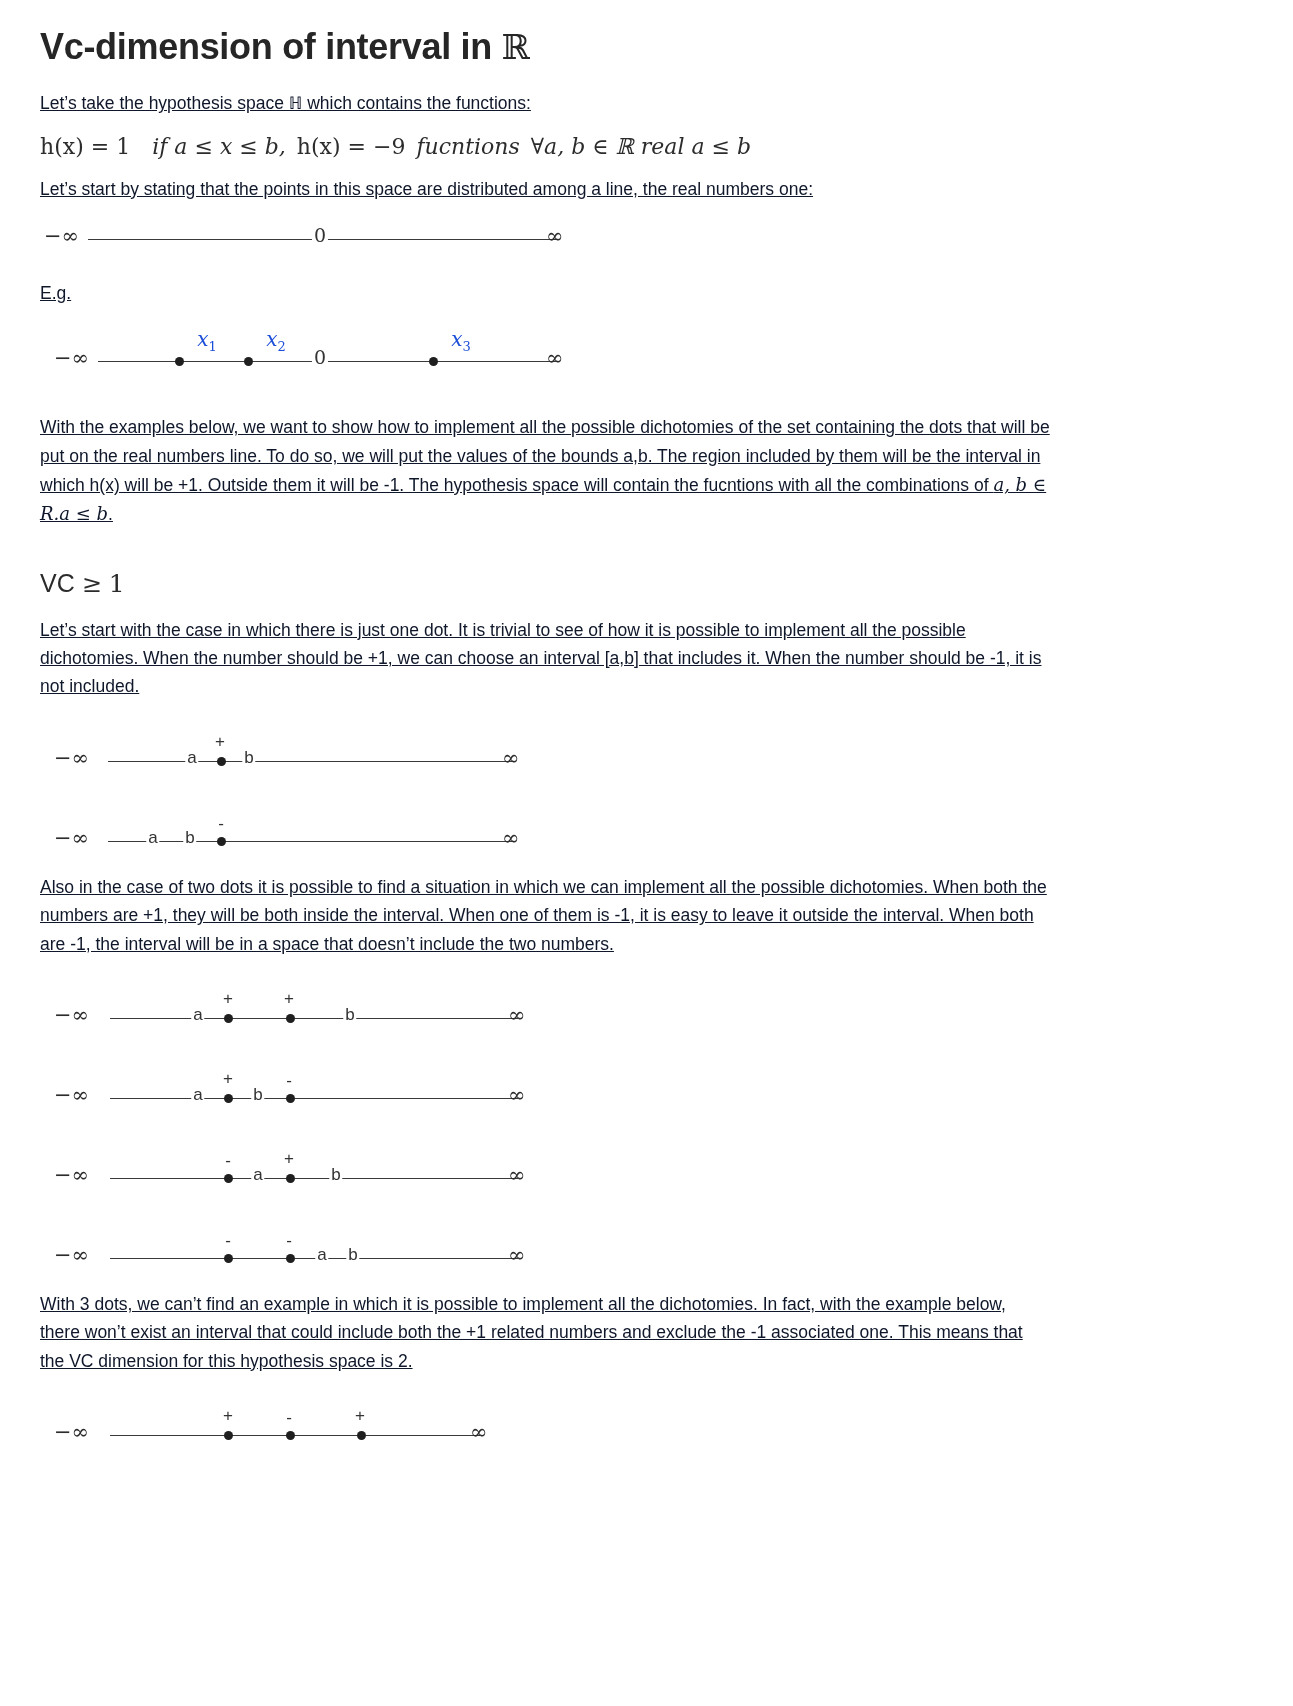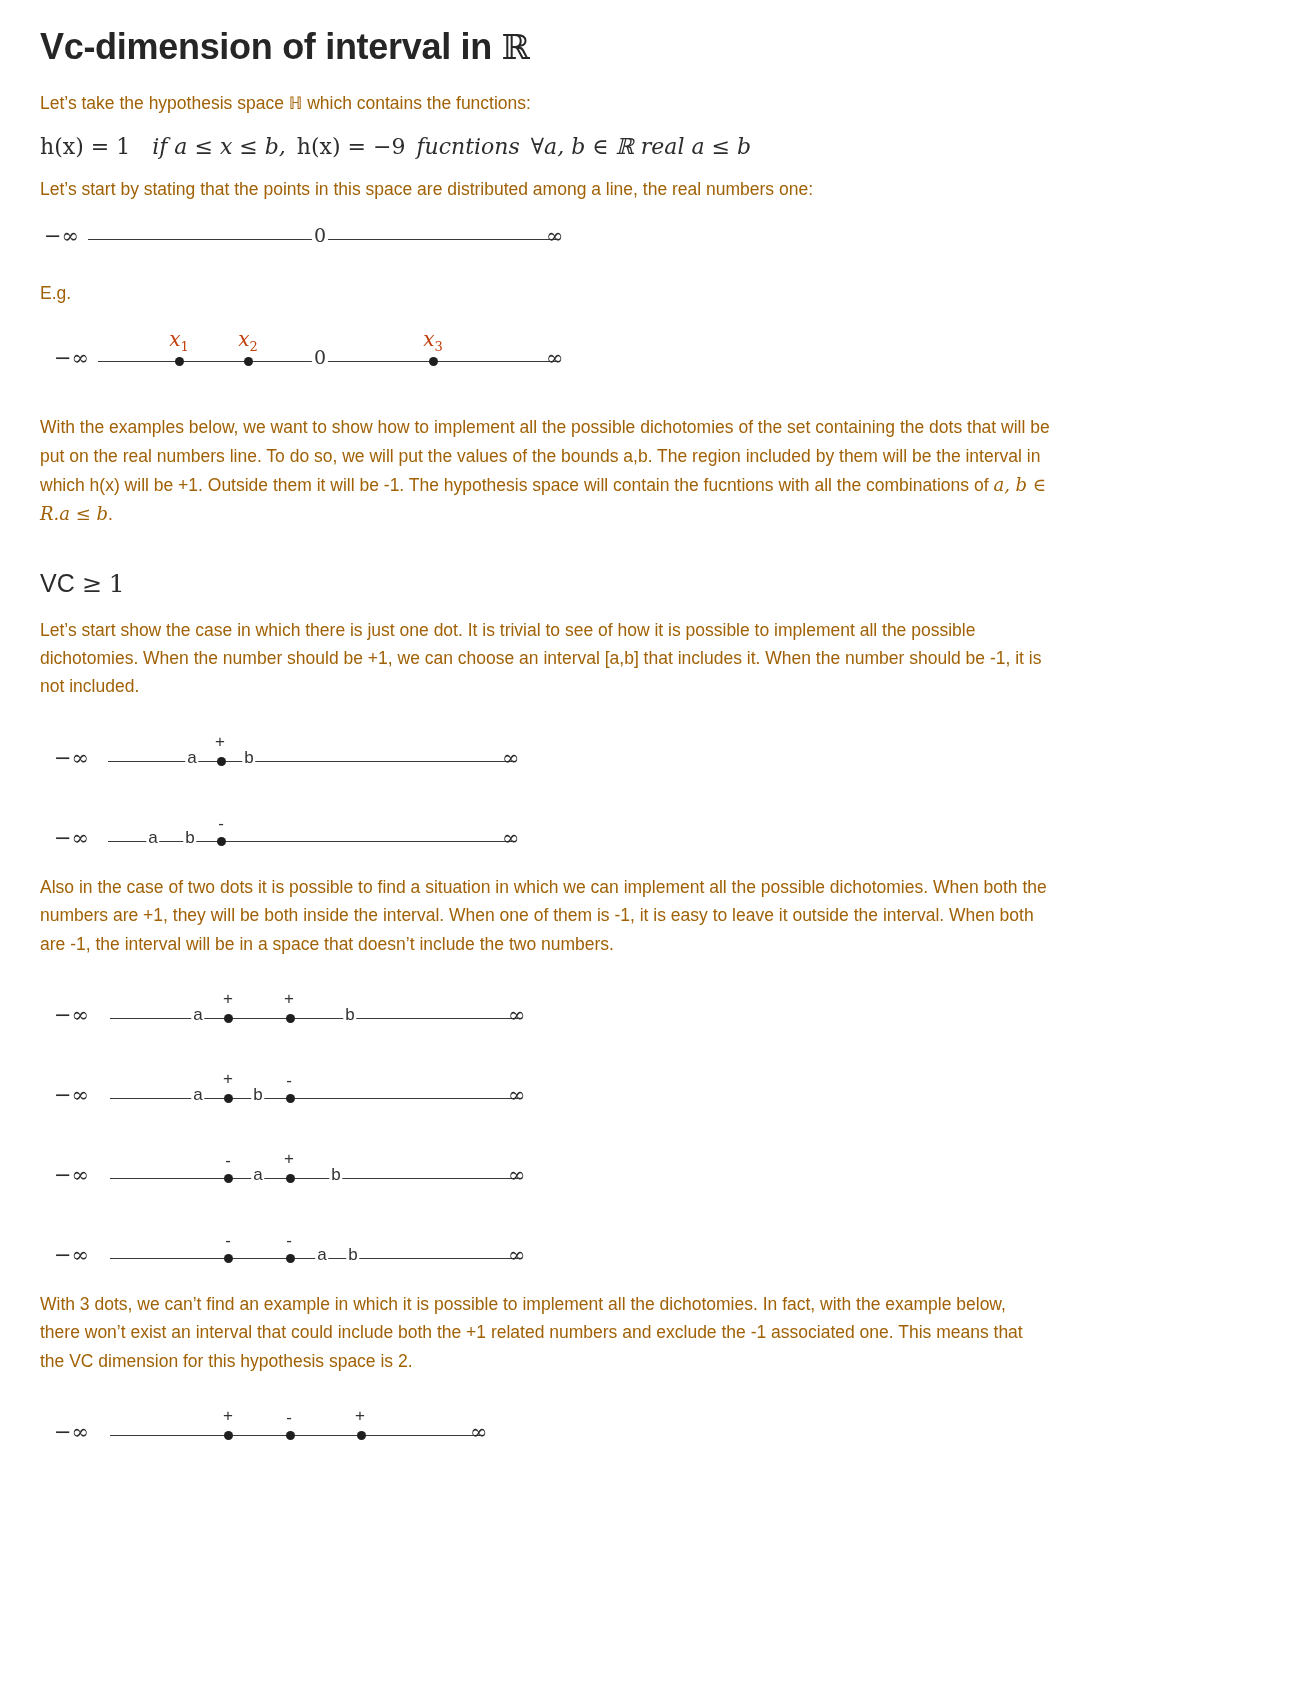--- a/index.html
+++ b/index.html
@@ -26,23 +26,24 @@
     line-height: 1.15;
   }
   h1.doc-title .bb {
     font-family: "DejaVu Serif", serif;
     font-weight: normal;
     font-size: 34px;
   }
   p.para {
     font-size: 17.5px;
     line-height: 1.62;
-    color: #a16207;
+    color: #0f172a;
     margin: 0 0 6px 0;
     max-width: 1010px;
+    text-decoration: underline;
   }
   p.para.block {
     margin-bottom: 14px;
   }
   .mathline {
     font-family: "DejaVu Serif", serif;
     font-style: italic;
     font-size: 22px;
     color: #2c2c2c;
     margin: 16px 0 16px 0;
@@ -134,23 +135,24 @@
     font-size: 17px;
     color: #333;
     transform: translateX(-50%);
     line-height: 1;
   }
   .xlab {
     position: absolute;
     font-family: "DejaVu Serif", serif;
     font-style: italic;
     font-size: 20px;
-    color: #c2410c;
+    color: #1d4ed8;
     transform: translateX(-50%);
     line-height: 1;
+    margin-left: 28px;
   }
   .xlab sub {
     font-size: 13px;
     font-style: normal;
   }
 </style>
 </head>
 <body>
 
 <div class="page">
@@ -192,21 +194,21 @@
         <span class="dot" style="left:393px;"></span>
         <span class="inf" style="left:506px;">∞</span>
       </div>
     </div>
   </div>
 
   <p class="para" style="margin-top:26px;"><span>With the examples below, we want to show how to implement all the possible dichotomies of the set containing the dots that will be put on the real numbers line. To do so, we will put the values of the bounds a,b. The region included by them will be the interval in which h(x) will be +1. Outside them it will be -1.  The hypothesis space will contain the fucntions with all the combinations of </span><span class="inline-math">a, b ∈ R.a ≤ b</span><span>.</span></p>
 
   <h2 class="sec"><span>VC</span> <span class="ge">≥</span> <span class="num">1</span></h2>
 
-  <p class="para block">Let’s start show the case in which there is just one dot. It is trivial to see of how it is possible to implement all the possible dichotomies. When the number should be +1, we can choose an interval [a,b] that includes it. When the number should be -1, it is not included.</p>
+  <p class="para block">Let’s start with the case in which there is just one dot. It is trivial to see of how it is possible to implement all the possible dichotomies. When the number should be +1, we can choose an interval [a,b] that includes it. When the number should be -1, it is not included.</p>
 
   <div class="diagram tall" style="margin-top:26px;">
     <span class="sign" style="left:180px; top:6px;">+</span>
     <div class="nl" style="top:34px;">
       <div class="nl-row">
         <span class="inf" style="left:14px;">−∞</span>
         <div class="seg" style="left:68px; width:405px;"></div>
         <span class="tick-label" style="left:152px;">a</span>
         <span class="tick-label" style="left:209px;">b</span>
         <span class="dot" style="left:181px;"></span>

